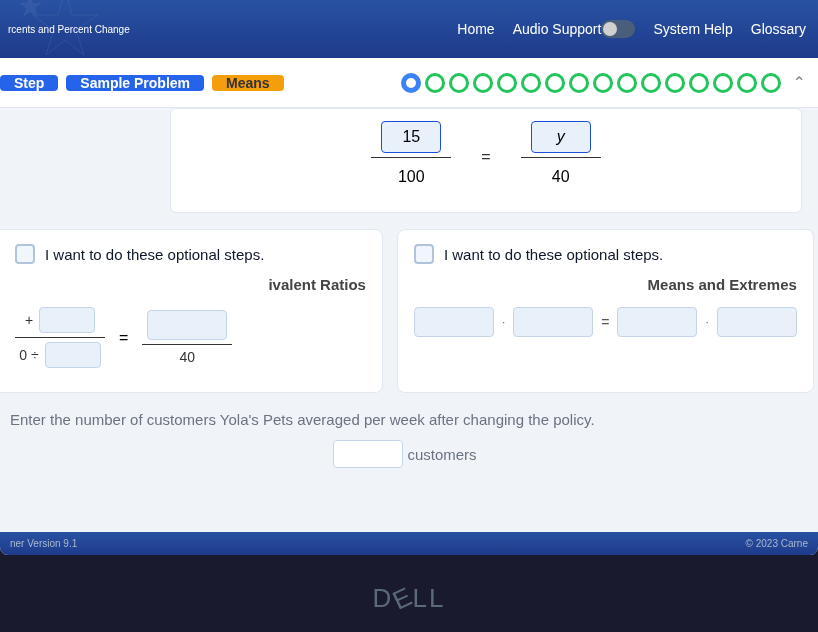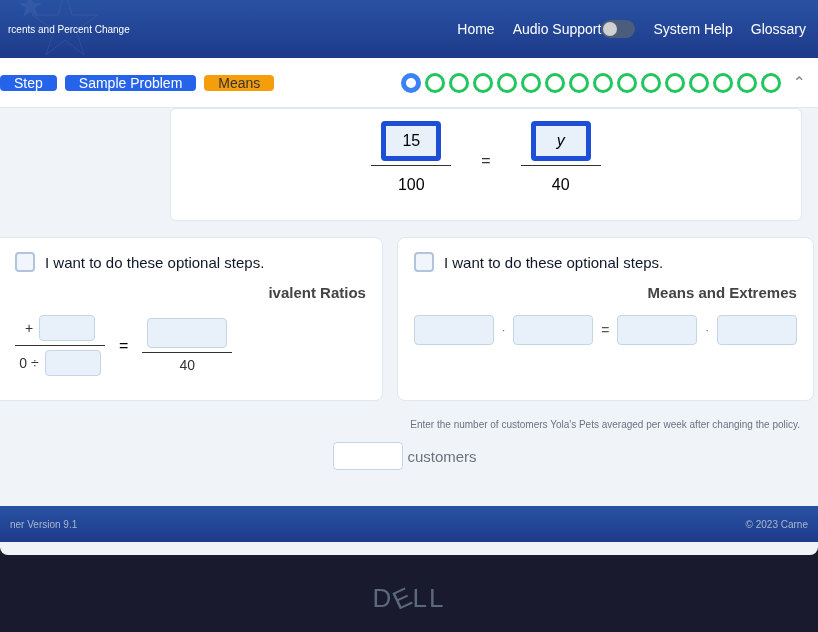--- a/index.html
+++ b/index.html
@@ -75,21 +75,21 @@
     display: flex;
     align-items: center;
     padding: 0 12px 0 0;
     gap: 8px;
     border-bottom: 1px solid #e2e8f0;
   }
   .btn {
     padding: 0 14px;
     border-radius: 4px;
     font-size: 14px;
-    font-weight: 400;
+    font-weight: 700;
     border: none;
     cursor: pointer;
   }
   .btn-blue { background: #2563eb; color: #fff; }
   .btn-orange { background: #f59e0b; color: #333; }
   .progress-circles {
     margin-left: auto;
     display: flex;
     gap: 4px;
     align-items: center;
@@ -127,21 +127,21 @@
     gap: 4px;
   }
   .fraction .num, .fraction .den {
     min-width: 60px;
     text-align: center;
     font-size: 16px;
     padding: 6px 12px;
   }
   .fraction .num {
     background: #e8f0fa;
-    border: 5px solid #1d4ed8;
+    border: 1px solid #1d4ed8;
     border-radius: 4px;
   }
   .fraction .line {
     width: 80px;
     height: 1px;
     background: #333;
   }
   .eq-sign { font-size: 16px; color: #333; }
   .italic { font-style: italic; }
   .panels-row {
@@ -207,46 +207,46 @@
   .micro-frac .line2 { width: 90px; height: 1px; background: #333; }
   .means-row {
     display: flex;
     align-items: center;
     gap: 8px;
     font-size: 14px;
     color: #555;
   }
   .means-row .dot { font-size: 10px; }
   .question {
-    text-align: right;
+    text-align: left;
     color: #6b7280;
-    font-size: 10px;
+    font-size: 15px;
     margin: 18px 10px 12px 10px;
   }
   .answer-row {
     display: flex;
     align-items: center;
     justify-content: center;
     gap: 4px;
     font-size: 15px;
     color: #6b7280;
   }
   .answer-input {
     width: 70px;
     height: 28px;
     background: #fff;
     border: 1px solid #c5d5e8;
     border-radius: 4px;
   }
   .footer-bar {
     position: absolute;
-    bottom: 13px;
+    bottom: 0;
     left: 0;
     right: 0;
-    height: 36px;
+    height: 23px;
     background: linear-gradient(180deg, #2952a3 0%, #1e3a8a 100%);
     color: #a8b8d0;
     font-size: 10px;
     display: flex;
     align-items: center;
     justify-content: space-between;
     padding: 0 10px;
   }
   .dell-logo {
     position: absolute;

